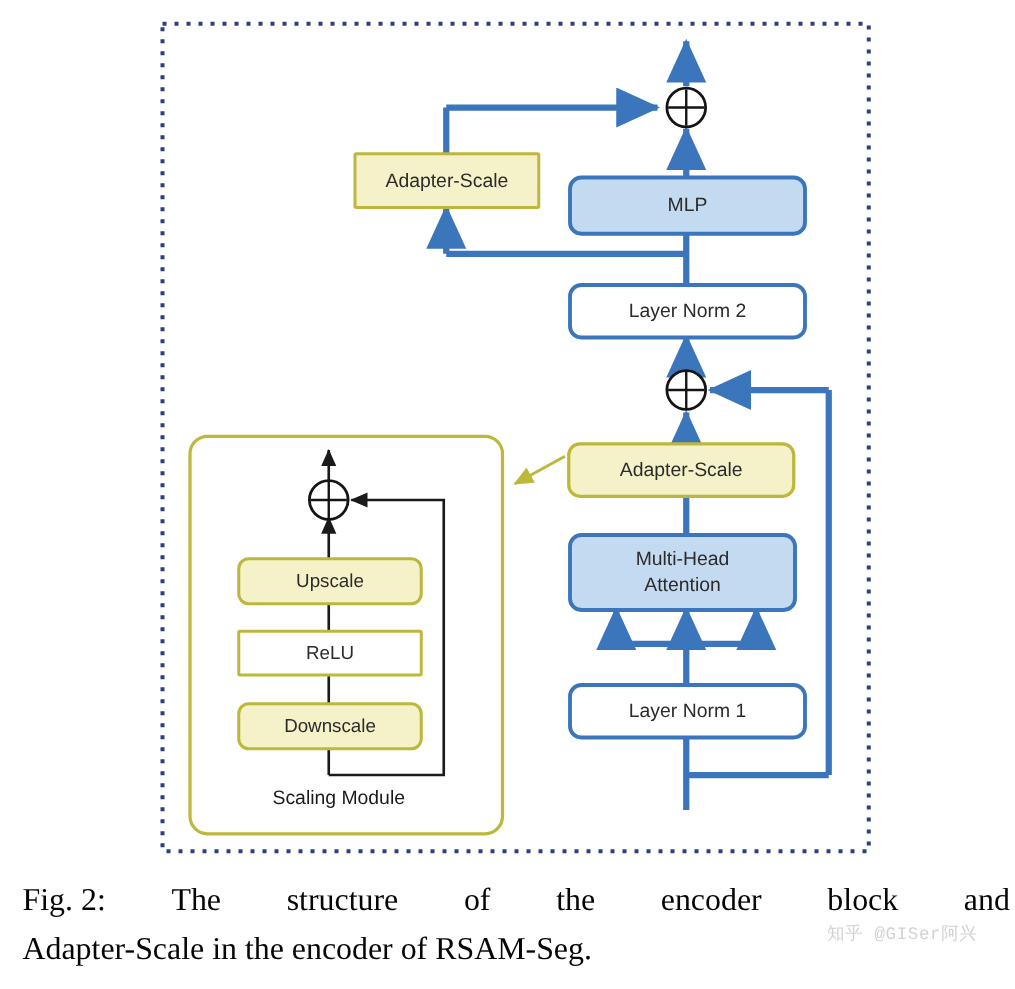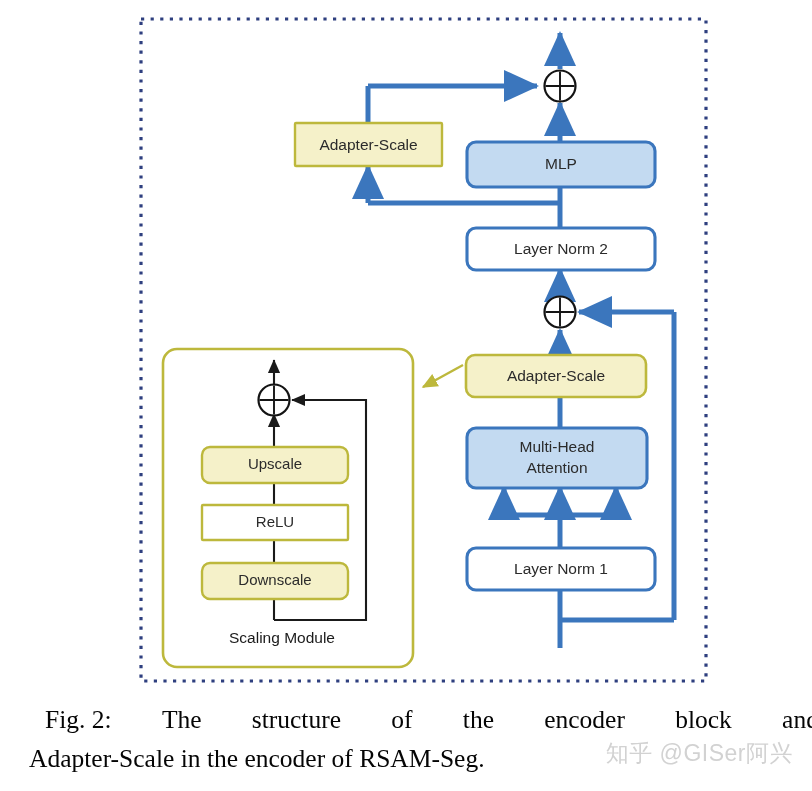--- a/index.html
+++ b/index.html
@@ -12,21 +12,21 @@
     font-family: "Liberation Sans", sans-serif;
     width: 812px;
     height: 791px;
     position: relative;
     overflow: hidden;
     -webkit-font-smoothing: antialiased;
   }
 
   #figure-root {
     position: absolute;
-    left: 11px; top: 0;
+    left: 0; top: 0;
     width: 796px;
     height: 791px;
   }
 
   
   #diagram-svg {
     position: absolute;
     left: 0;
     top: 0;
     width: 812px;
@@ -65,32 +65,31 @@
     text-align: justify;
     text-justify: inter-word;
   }
   #caption-block .cap-line {
     display: block;
     white-space: nowrap;
   }
   #caption-block .cap-line.justified {
     display: flex;
     justify-content: space-between;
-    margin-left: 16px;
   }
   #caption-block .cap-line.justified > span {
     white-space: pre;
   }
 
   #watermark {
     position: absolute;
     right: 14px;
     top: 738px;
-    font-family: Liberation Sans, sans-serif;
-    font-size: 23px;
+    font-family: Liberation Mono, monospace;
+    font-size: 14px;
     color: #d2d2d2;
     letter-spacing: 0.5px;
     white-space: nowrap;
     user-select: none;
   }
 </style>
 </head>
 <body>
 
 <div id="figure-root">

